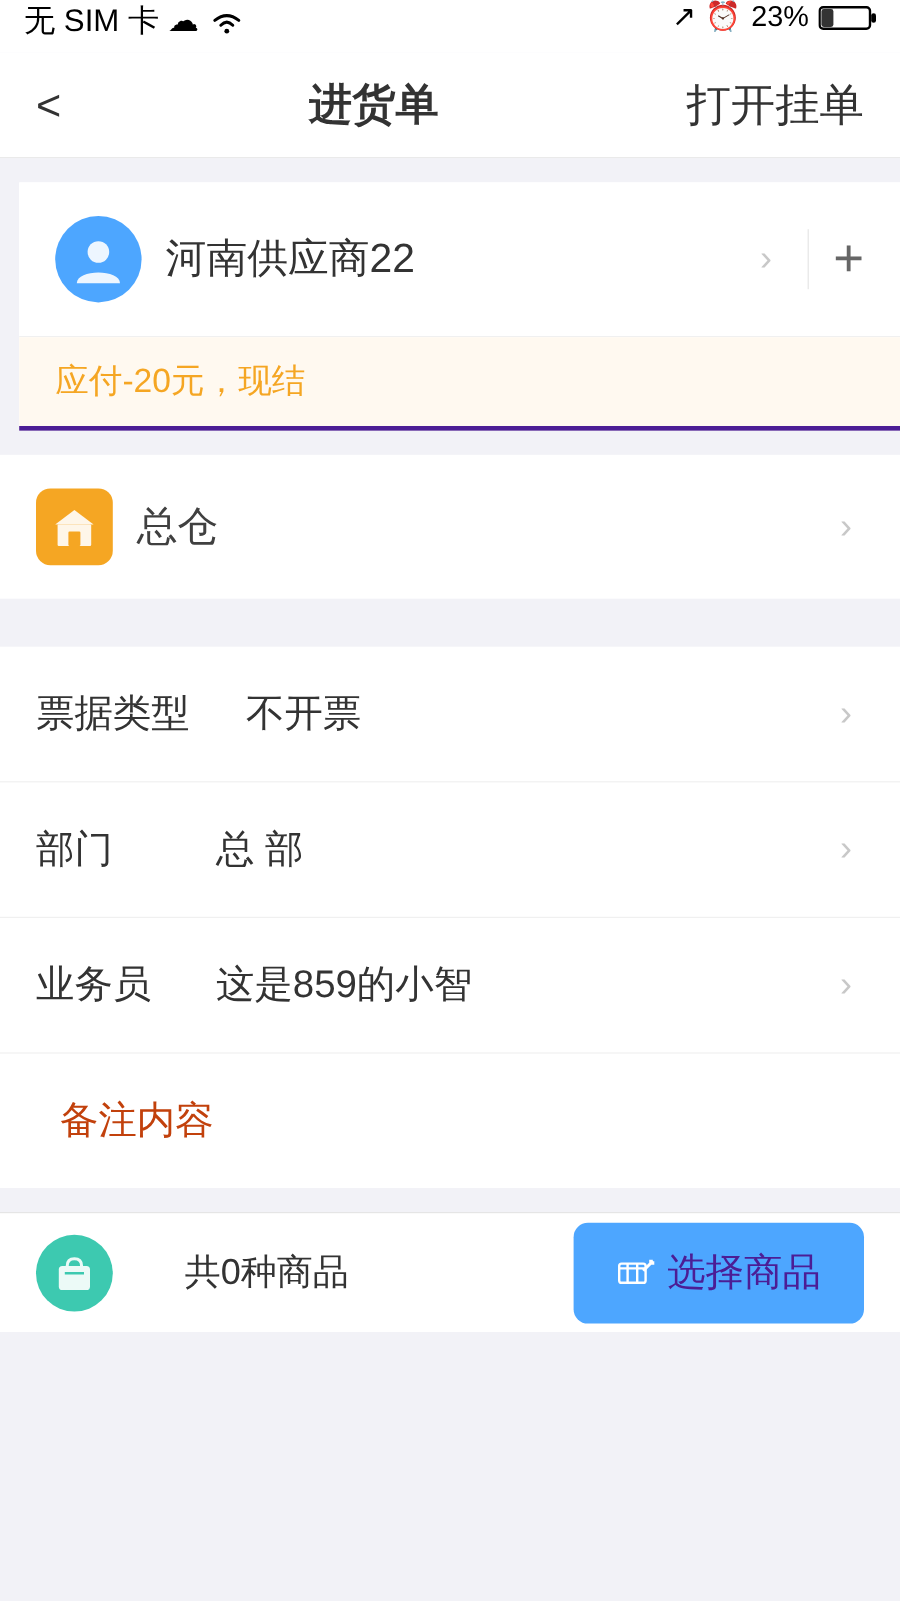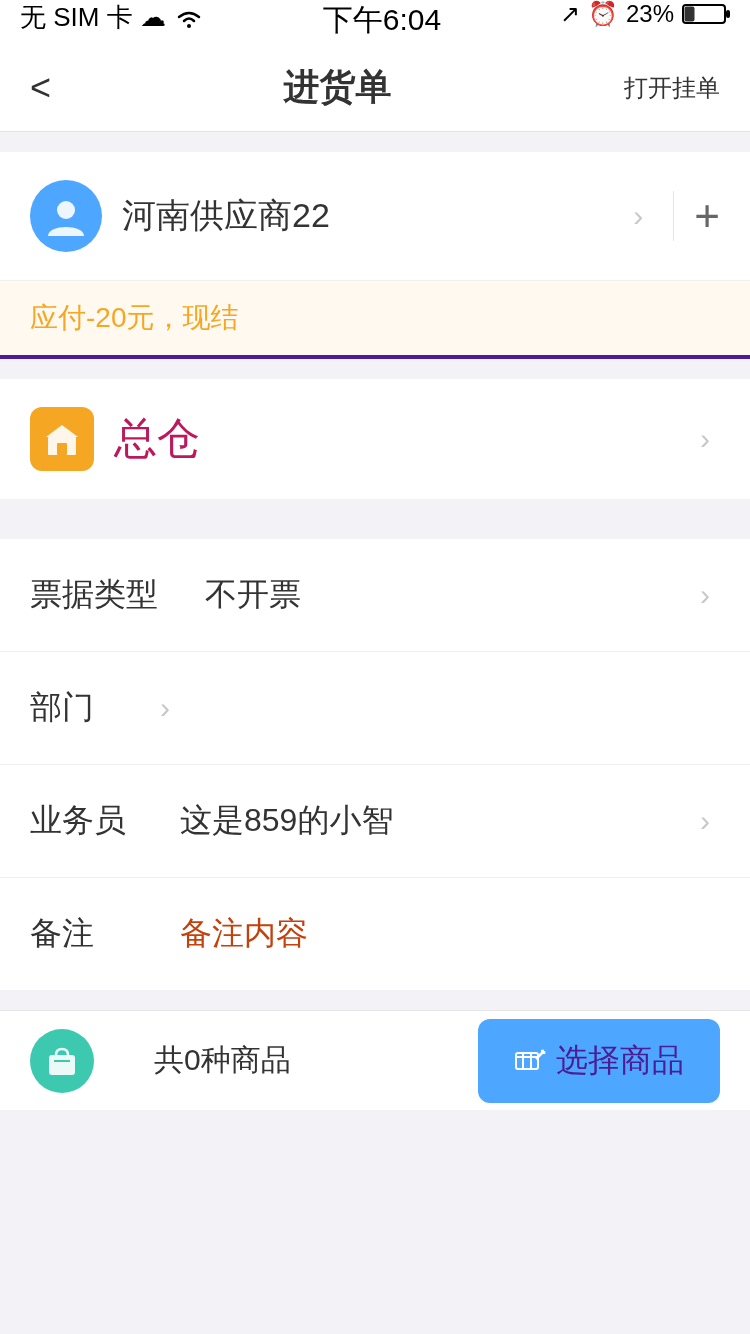--- a/index.html
+++ b/index.html
@@ -44,21 +44,21 @@
       font-size: 36px;
       color: #333;
       cursor: pointer;
     }
     .nav-title {
       font-size: 36px;
       font-weight: 600;
       color: #333;
     }
     .nav-action {
-      font-size: 24px;
+      font-size: 37px;
       color: #333;
       cursor: pointer;
     }
 
     
     .section-gap {
       height: 20px;
       background: #f2f2f7;
     }
 
@@ -134,22 +134,22 @@
       border-radius: 12px;
       background: #f5a623;
       display: flex;
       align-items: center;
       justify-content: center;
       margin-right: 20px;
       flex-shrink: 0;
     }
     .warehouse-name {
       flex: 1;
-      font-size: 43px;
-      color: #be185d;
+      font-size: 34px;
+      color: #404040;
     }
 
     
     .form-row {
       display: flex;
       align-items: center;
       padding: 34px 30px;
       background: #fff;
       border-top: 1px solid #f0f0f0;
     }
@@ -221,20 +221,21 @@
     }
 
     .main-content {
       background: #f2f2f7;
       min-height: calc(1334px - 44px - 88px);
     }
 
     .supplier-section {
       background: #fff;
       margin-bottom: 0;
+      margin-left: 16px;
     }
 
     .form-section {
       background: #fff;
       margin-top: 20px;
     }
 
     .form-section .form-row:first-child {
       border-top: none;
       gap: 25px;
@@ -251,21 +252,20 @@
 <div class="status-bar">
   <div class="status-bar-left">
     <span>无 SIM 卡 ☁</span>
     <svg width="30" height="22" viewBox="0 0 30 22">
       <path d="M15 18 Q15 18 15 18" stroke="#000" stroke-width="3" fill="none"></path>
       <path d="M10 14 Q15 9 20 14" stroke="#000" stroke-width="2.5" fill="none" stroke-linecap="round"></path>
       <path d="M5 10 Q15 2 25 10" stroke="#000" stroke-width="2.5" fill="none" stroke-linecap="round"></path>
       <circle cx="15" cy="19" r="2" fill="#000"></circle>
     </svg>
   </div>
-  <div class="status-bar-center">下午6:04</div>
   <div class="status-bar-right">
     <span>↗</span>
     <span>⏰</span>
     <span>23%</span>
     <svg width="48" height="24" viewBox="0 0 48 24">
       <rect x="1" y="3" width="42" height="18" rx="3" ry="3" fill="none" stroke="#000" stroke-width="2"></rect>
       <rect x="44" y="8" width="4" height="8" rx="2" ry="2" fill="#000"></rect>
       <rect x="2.5" y="4.5" width="10" height="15" rx="2" fill="#333"></rect>
     </svg>
   </div>
@@ -317,31 +317,31 @@
   <div class="form-section">
 
     <div class="form-row">
       <span class="form-label">票据类型</span>
       <span class="form-value">不开票</span>
       <span class="arrow-right">›</span>
     </div>
 
     <div class="form-row">
       <span class="form-label">部门</span>
+      <span class="form-value">总 部</span>
       <span class="arrow-right">›</span>
     </div>
 
     <div class="form-row">
       <span class="form-label">业务员</span>
       <span class="form-value">这是859的小智</span>
       <span class="arrow-right">›</span>
     </div>
 
     <div class="form-row">
-      <span class="form-label">备注</span>
       <span class="form-value placeholder">备注内容</span>
     </div>
   </div>
 
 
   <div class="bottom-fixed">
     <div class="bottom-bar">
       <div class="goods-icon">
         <svg width="36" height="36" viewBox="0 0 36 36">
           <rect x="5" y="12" width="26" height="20" rx="3" fill="#fff" opacity="0.9"></rect>

